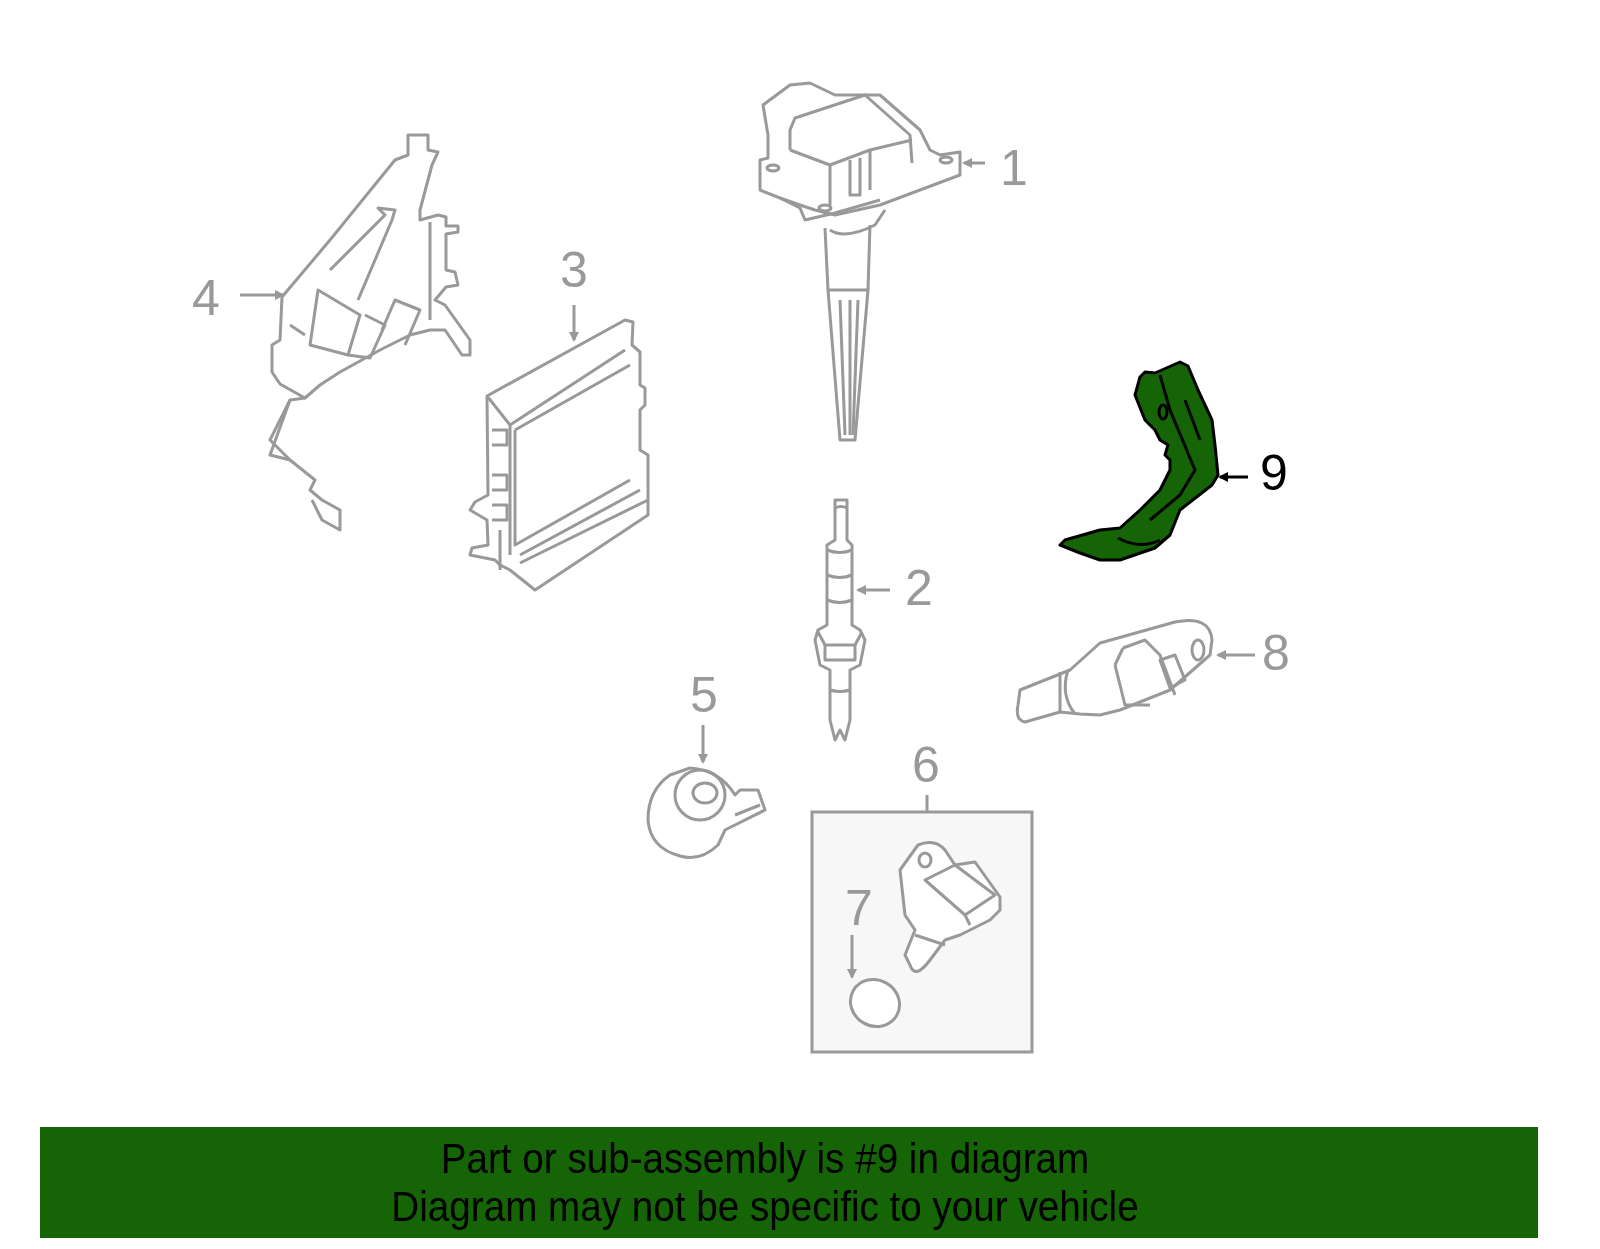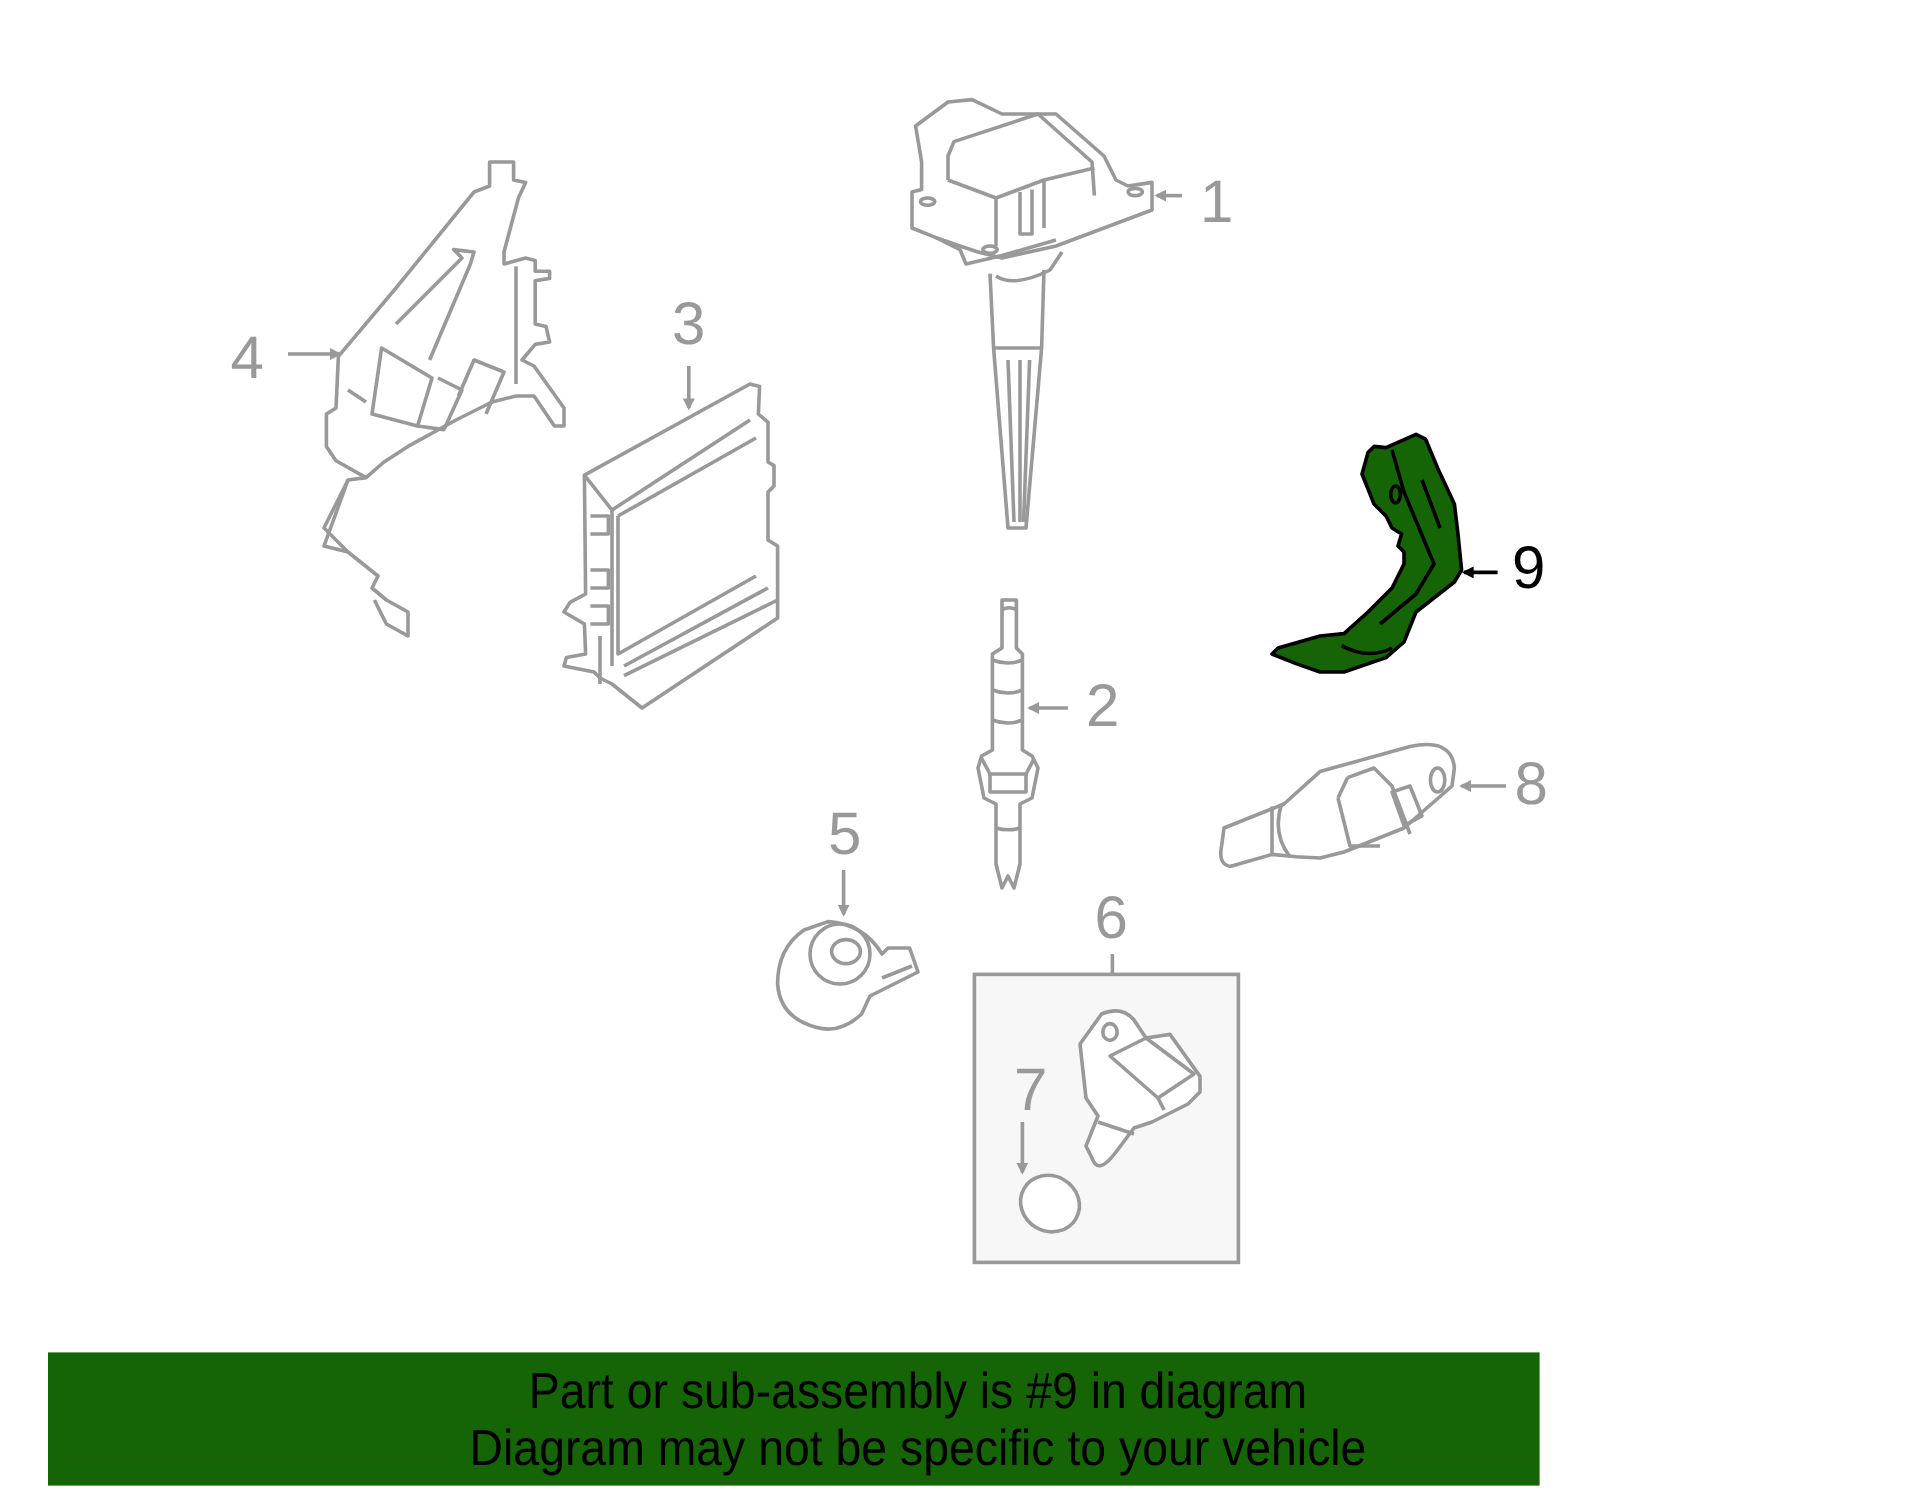--- a/index.html
+++ b/index.html
@@ -1,20 +1,20 @@
 <!DOCTYPE html>
 <html><head>
   <meta charset="utf-8">
   <style>
     html, body { margin: 0; padding: 0; background: #ffffff; }
     body { width: 1600px; height: 1249px; position: relative; overflow: hidden; font-family: "Liberation Sans", sans-serif; }
     #diagram { position: absolute; left: 0; top: 0; width: 1600px; height: 1249px; }
     .callout { font-family: "Liberation Sans", sans-serif; font-size: 50px; fill: #999999; }
     .callout.active { fill: #000000; }
-    #banner { position: absolute; left: 40px; top: 1127px; width: 1243px; height: 111px; background: #156406; }
+    #banner { position: absolute; left: 40px; top: 1127px; width: 1456px; height: 111px; background: #156406; padding-left: 42px; }
     #banner .line { position: absolute; left: 0; width: 1450px; text-align: center; font-size: 42px; color: #000; font-family: "Liberation Sans", sans-serif; transform: scaleX(0.92); transform-origin: center; }
     #banner .l1 { top: 8px; }
     #banner .l2 { top: 56px; }
   </style>
 </head>
 <body>
 
 <svg id="diagram" viewBox="0 0 1600 1249" xmlns="http://www.w3.org/2000/svg">
   <defs>
     <marker id="ah" markerWidth="10" markerHeight="10" refX="8" refY="5" orient="auto" markerUnits="userSpaceOnUse">

